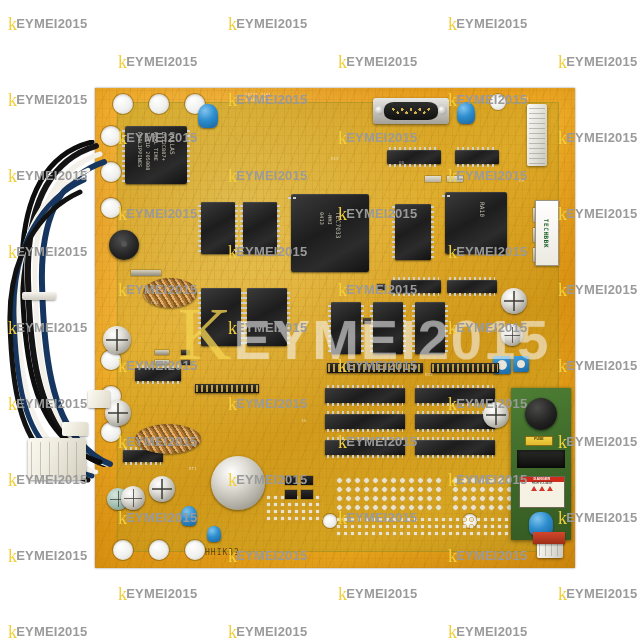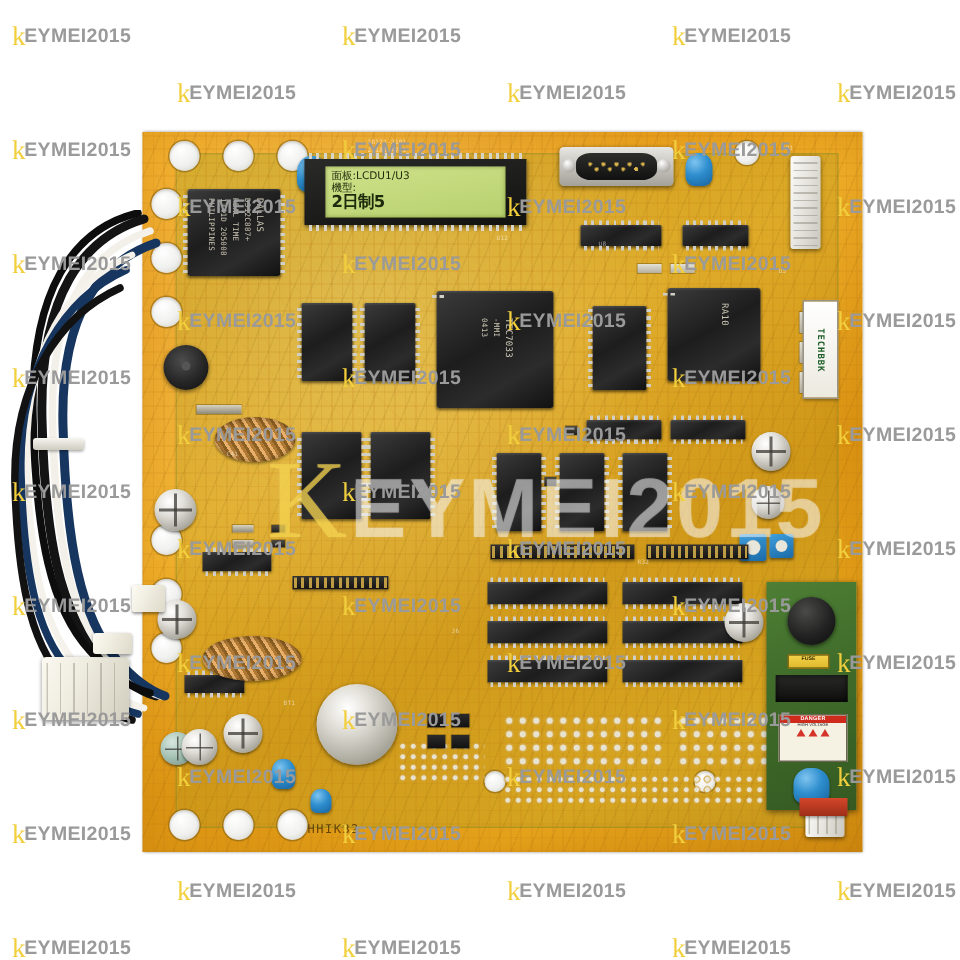--- a/index.html
+++ b/index.html
@@ -420,27 +420,20 @@
     <div class="chip pins-lr" style="left:30px;top:38px;width:62px;height:58px;border-radius:2px;">
       <div class="chip-text rot90" style="left:50px;top:6px;font-size:6px;">DALLAS</div>
       <div class="chip-text rot90" style="left:42px;top:6px;">DS12C887+</div>
       <div class="chip-text rot90" style="left:34px;top:6px;">REAL TIME</div>
       <div class="chip-text rot90" style="left:26px;top:6px;">1341D 205008</div>
       <div class="chip-text rot90" style="left:18px;top:6px;">PHILIPPINES</div>
     </div>
 
     <div class="bluecap" style="left:103px;top:16px;width:20px;height:24px;"></div>
 
-    <div class="lcd-frame" style="left:108px;top:18px;width:148px;height:44px;">
-      <div class="lcd-glass">
-        <div class="lcd-line">面板:LCDU1/U3</div>
-        <div class="lcd-line">機型:</div>
-        <div class="lcd-line big">2日制5</div>
-      </div>
-    </div>
 
     <div class="db9" style="left:278px;top:10px;width:76px;height:26px;">
       <div class="db9-shell"></div>
       <div class="db9-ear" style="left:2px;"></div>
       <div class="db9-ear" style="right:2px;"></div>
     </div>
     <div class="bluecap" style="left:362px;top:14px;width:18px;height:22px;"></div>
 
     <div class="wconn" style="left:432px;top:16px;width:20px;height:62px;">
       <div class="ribs"></div>

